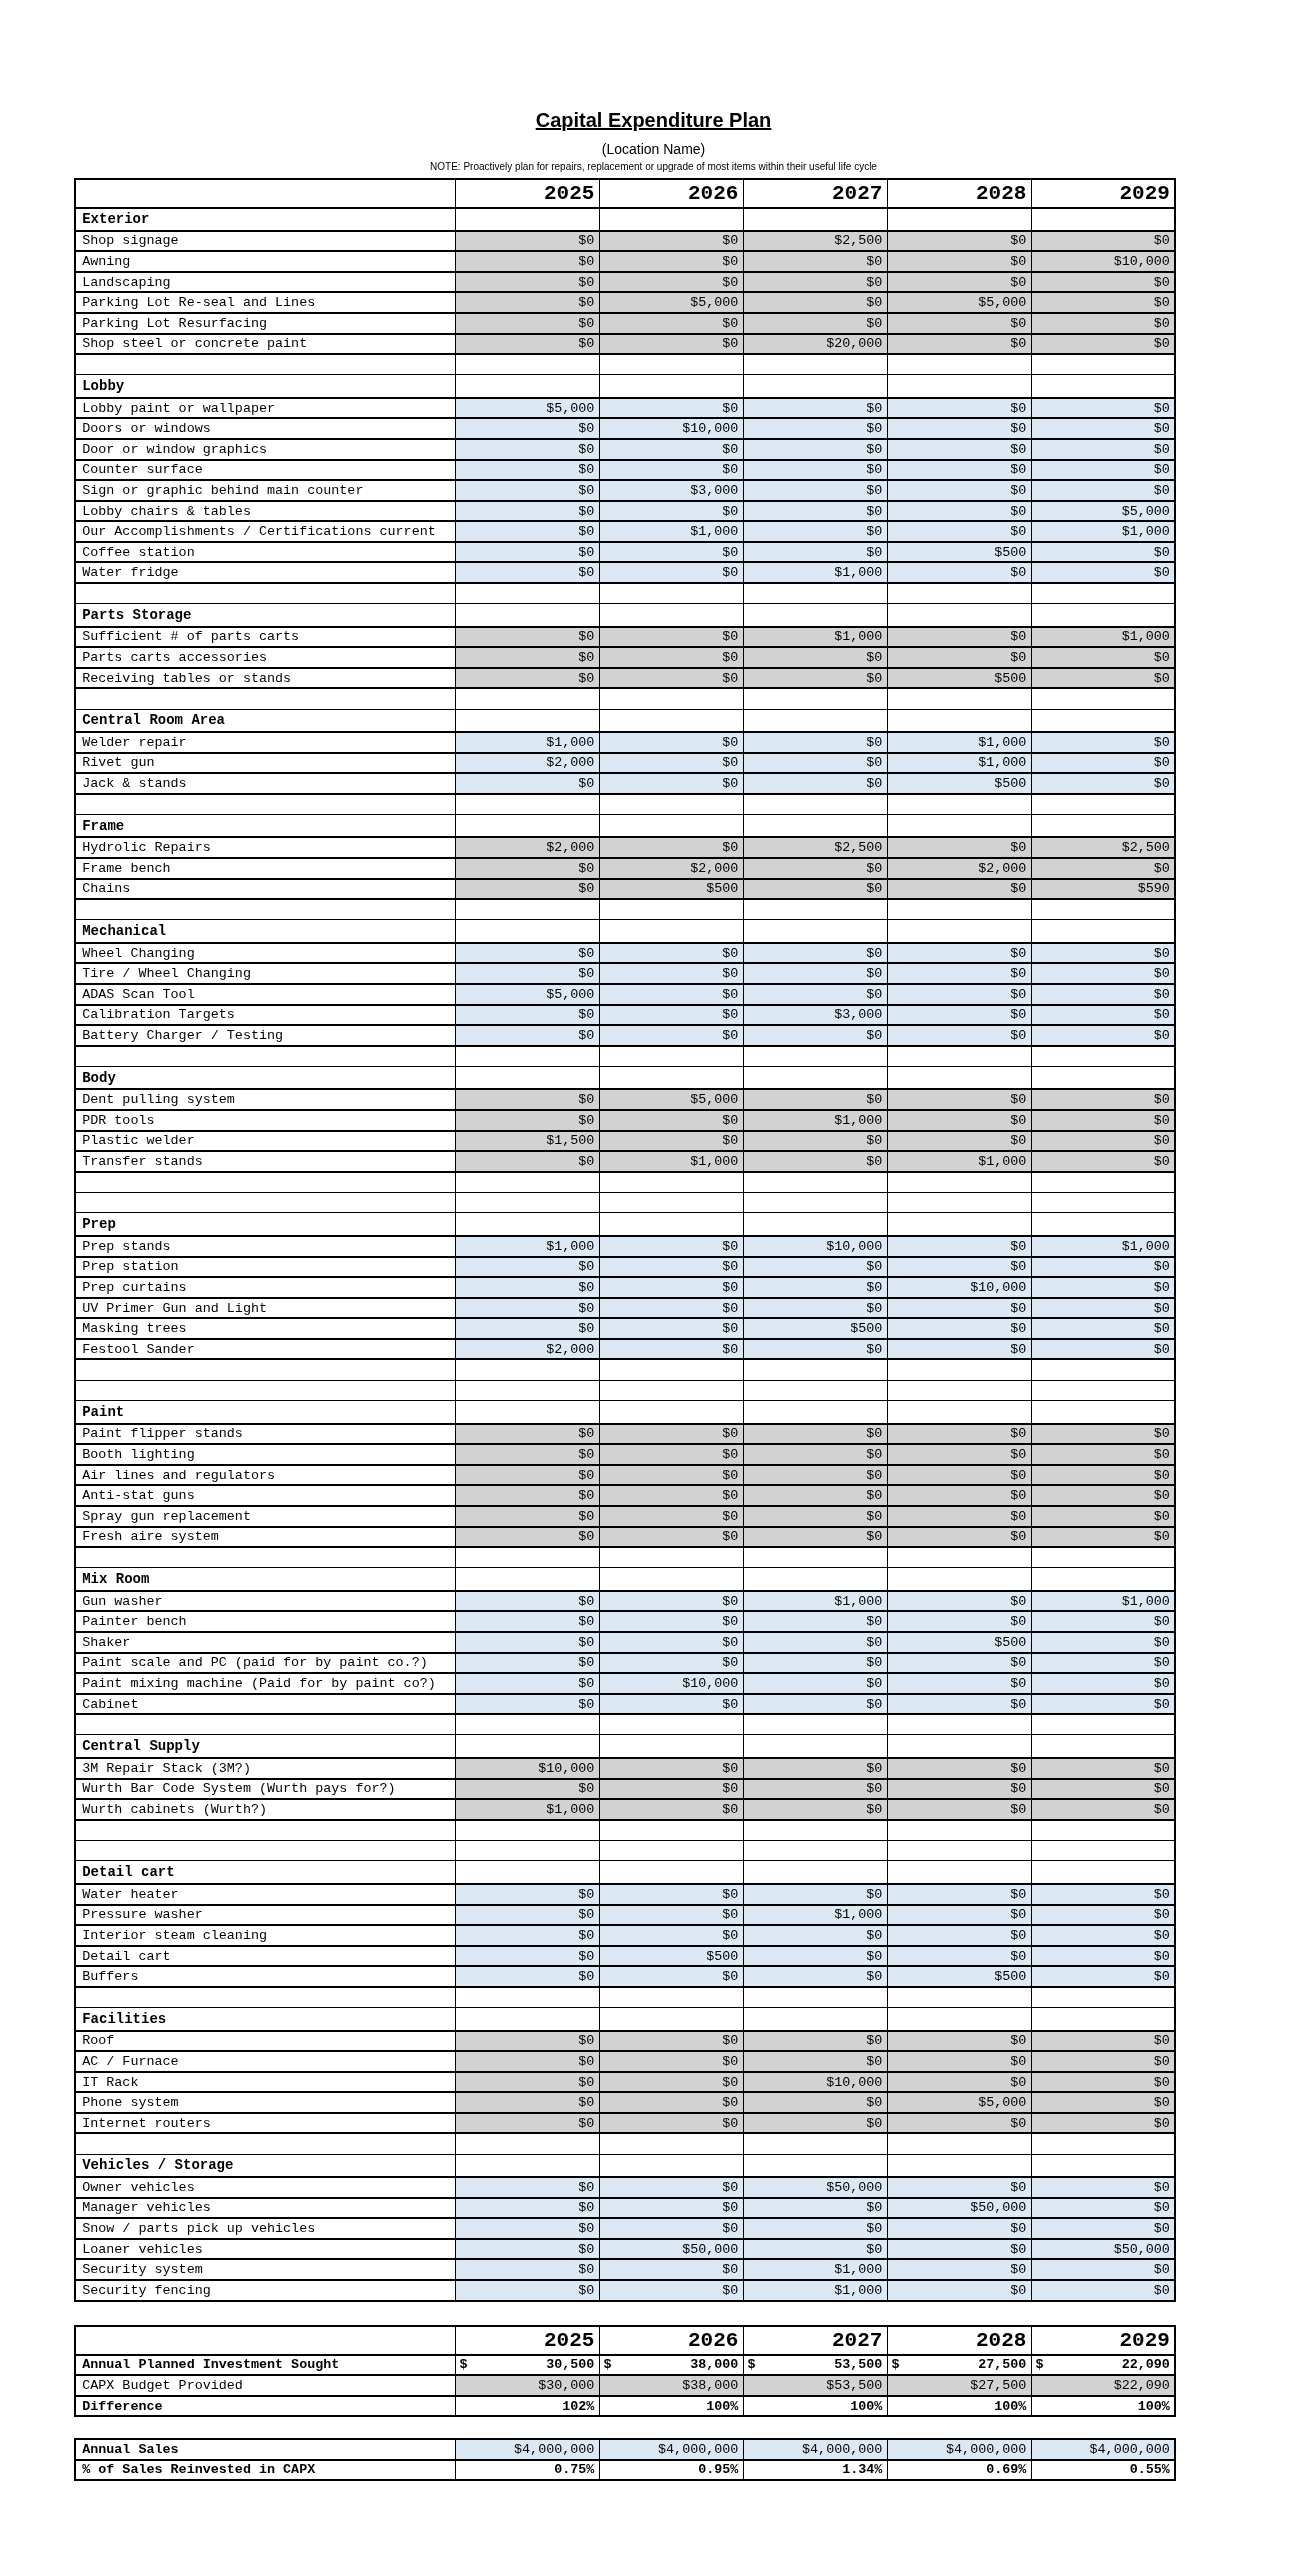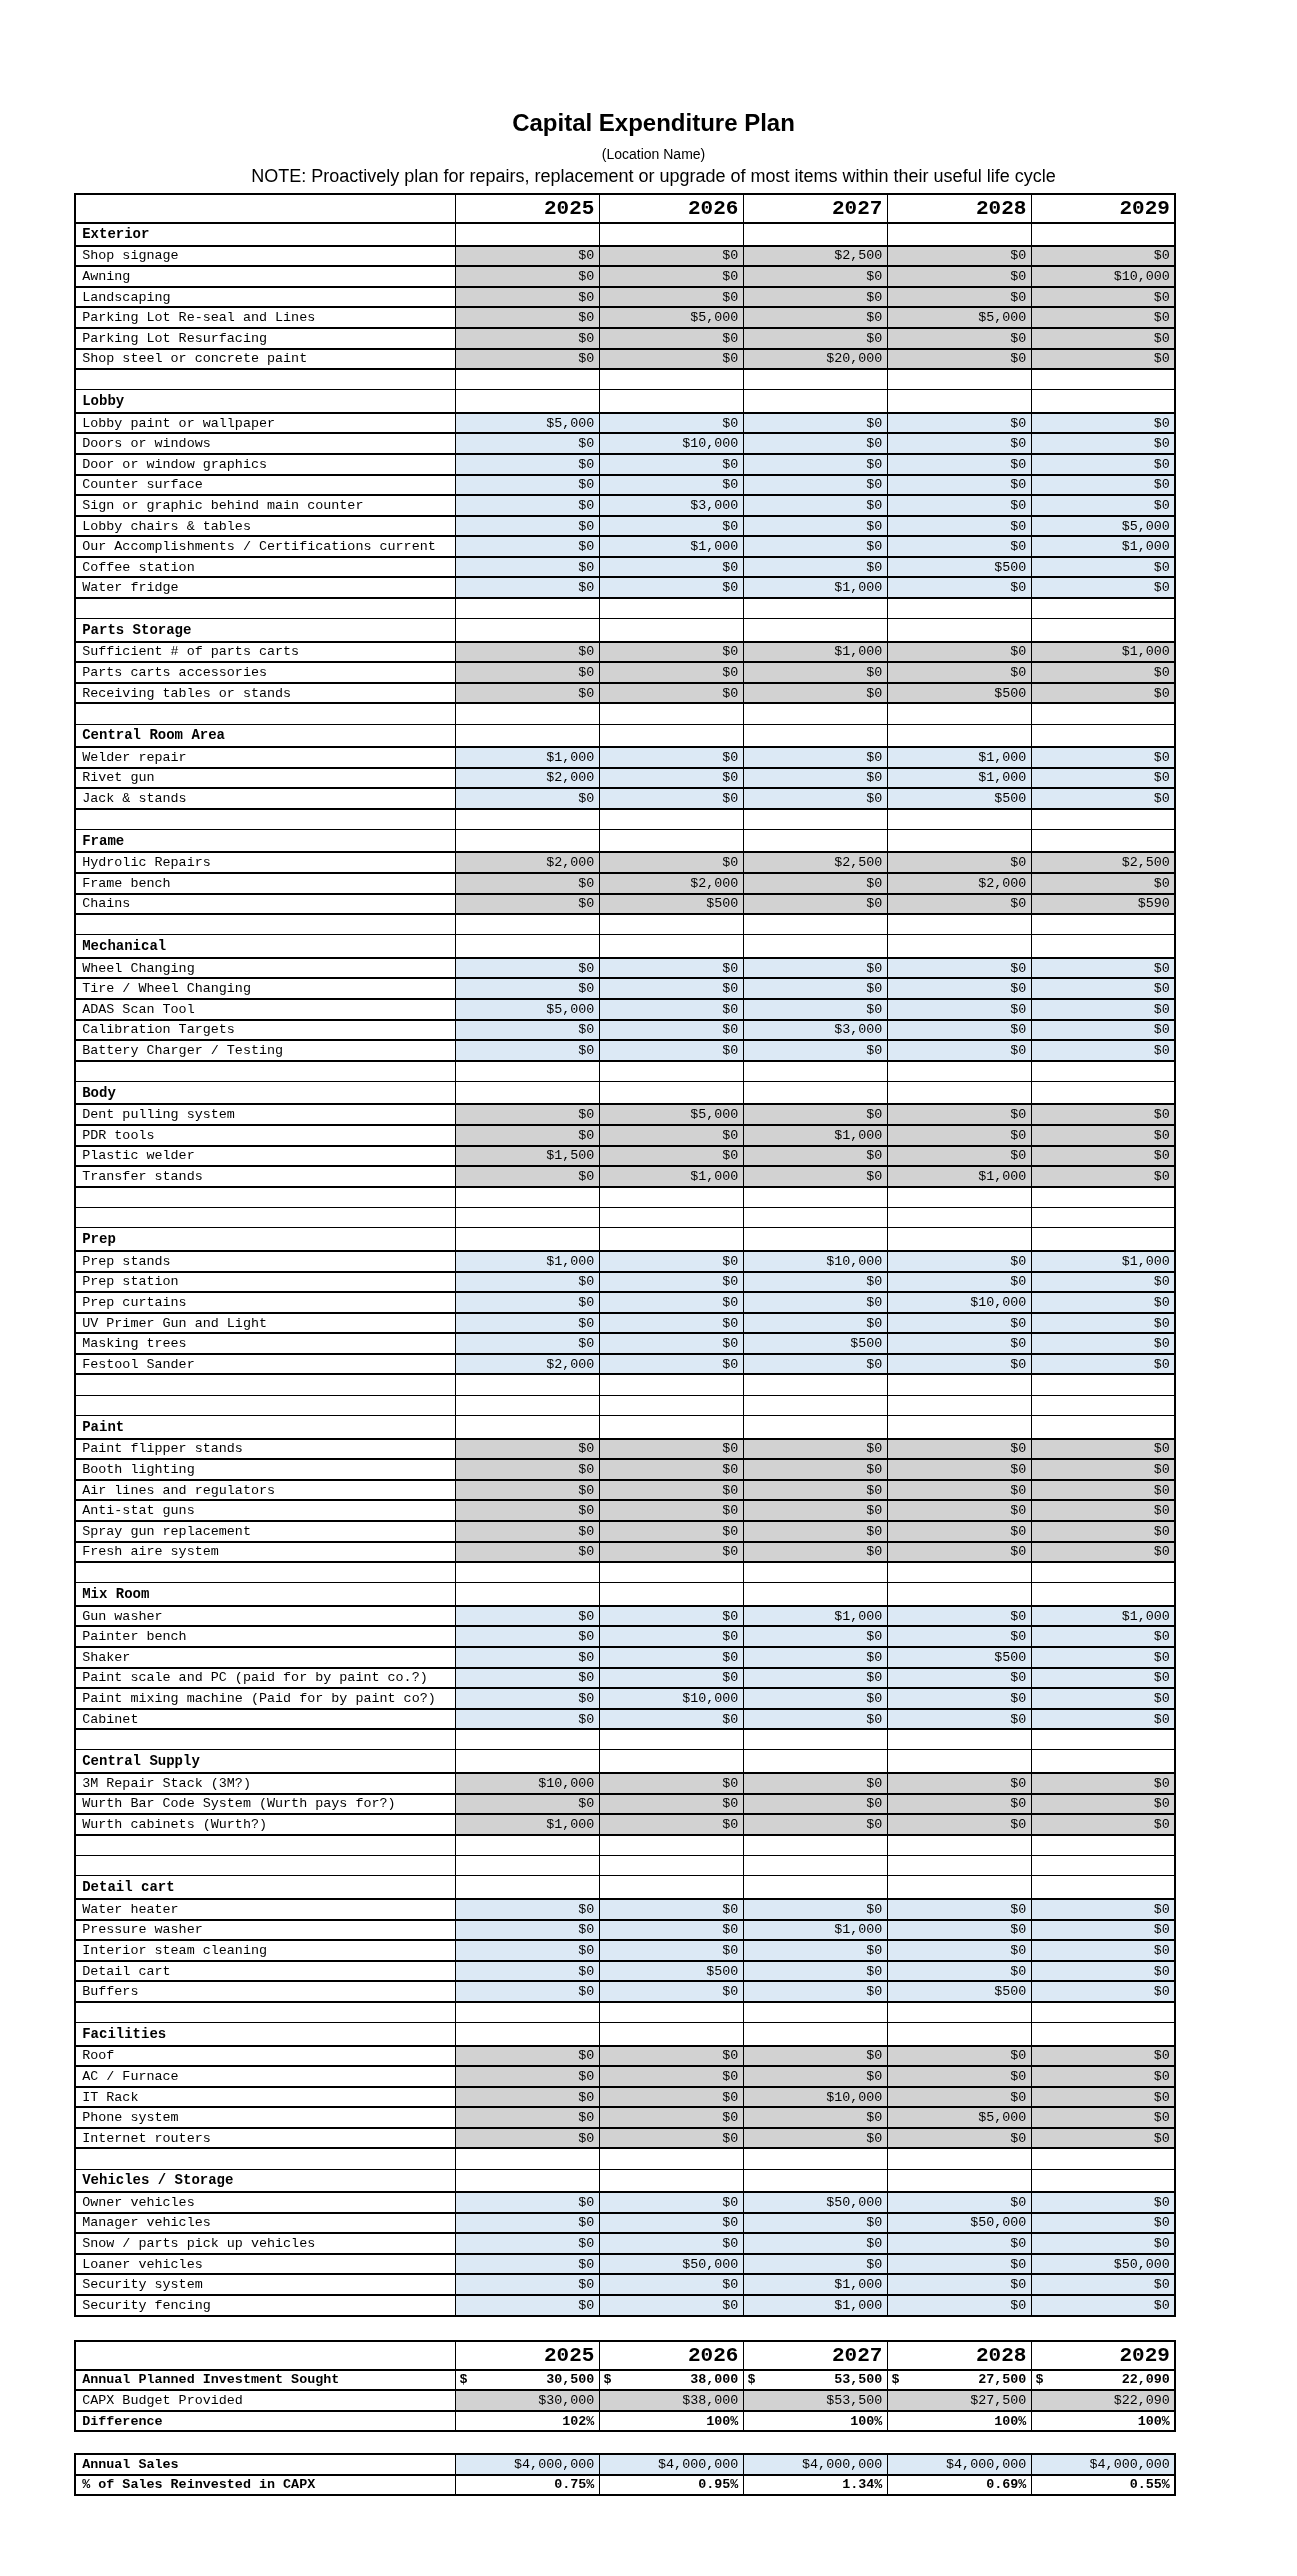--- a/index.html
+++ b/index.html
@@ -4,23 +4,23 @@
 <style>
   * { box-sizing: border-box; }
   html,body { margin:0; padding:0; }
   body {
     width: 1298px; height: 2629px;
     background:#ffffff; color:#000;
     font-family:"Liberation Sans", sans-serif;
     position: relative;
   }
   .doc-header { width:1103px; margin-left:102px; padding-top:109px; text-align:center; }
-  .doc-title { font-size:24px; font-weight:700; margin:0 0 9.3px 0; }
+  .doc-title { font-size:20px; font-weight:700; margin:0 0 9.3px 0;text-decoration:underline; }
   .doc-subtitle { font-size:14px; margin-bottom:4.1px; }
-  .doc-note { font-size:18px; margin-bottom:5.2px;text-align:center; }
+  .doc-note { font-size:10px; margin-bottom:5.2px;text-align:center; }
 
   table { border-collapse:collapse; table-layout:fixed; margin-left:74px; border:2.6px solid #000;font-family:Liberation Mono, monospace; }
   col.col-label { width:380px; }
   col.col-year  { width:144px; }
   td {
     padding:0; overflow:hidden; white-space:nowrap;
     border-left:1px solid #000; border-right:1px solid #000;
     font-size:13.4px; vertical-align:middle; background:#fff;
   }
   td.label { text-align:left; padding-left:6.2px; }

